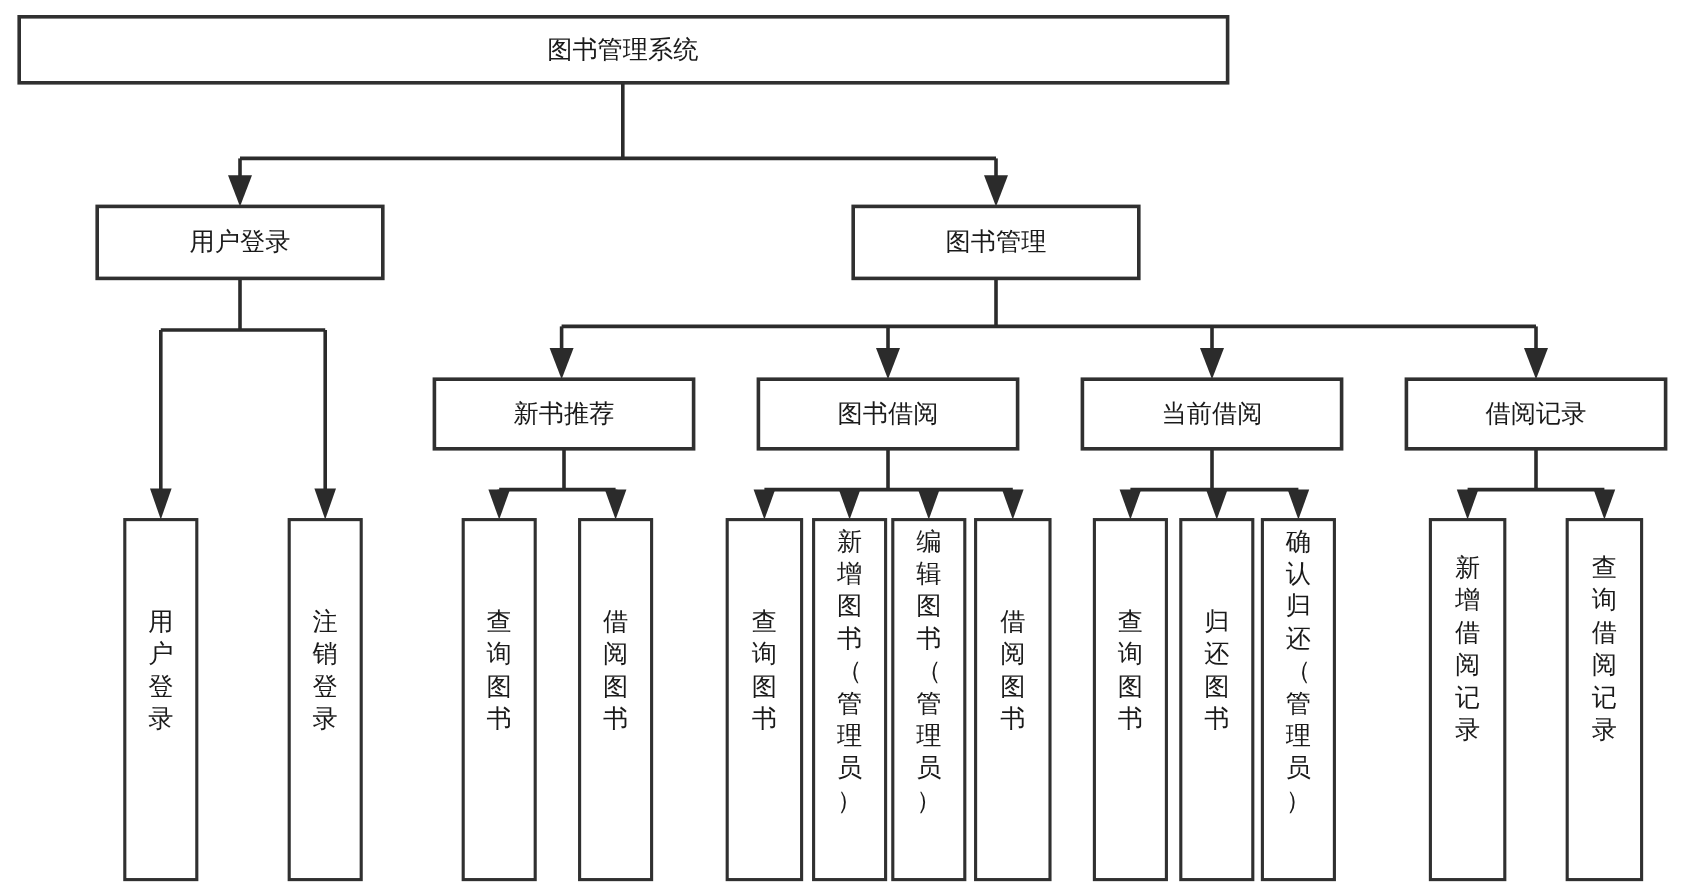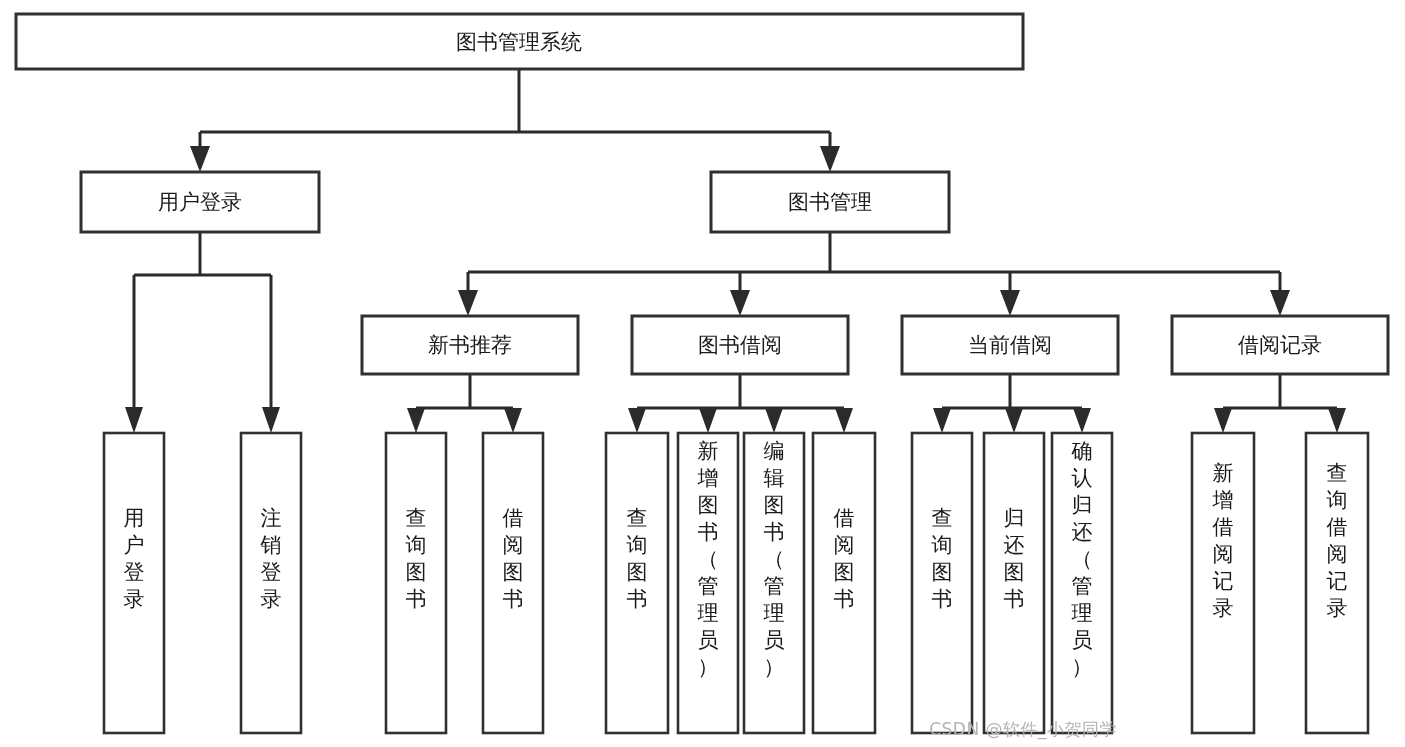--- a/index.html
+++ b/index.html
@@ -213,14 +213,13 @@
         <text class="node-label-v" x="1223" y="480"><tspan x="1223" dy="0">新</tspan><tspan x="1223" dy="27">增</tspan><tspan x="1223" dy="27">借</tspan><tspan x="1223" dy="27">阅</tspan><tspan x="1223" dy="27">记</tspan><tspan x="1223" dy="27">录</tspan></text>
       </g>
       <g>
         <rect class="node-rect-thin" x="1306" y="433" width="62" height="300"></rect>
         <text class="node-label-v" x="1337" y="480"><tspan x="1337" dy="0">查</tspan><tspan x="1337" dy="27">询</tspan><tspan x="1337" dy="27">借</tspan><tspan x="1337" dy="27">阅</tspan><tspan x="1337" dy="27">记</tspan><tspan x="1337" dy="27">录</tspan></text>
       </g>
 
     </g>
   </svg>
 
-  <div class="watermark">CSDN @软件_小贺同学</div>
 </div>
 
 </body></html>

